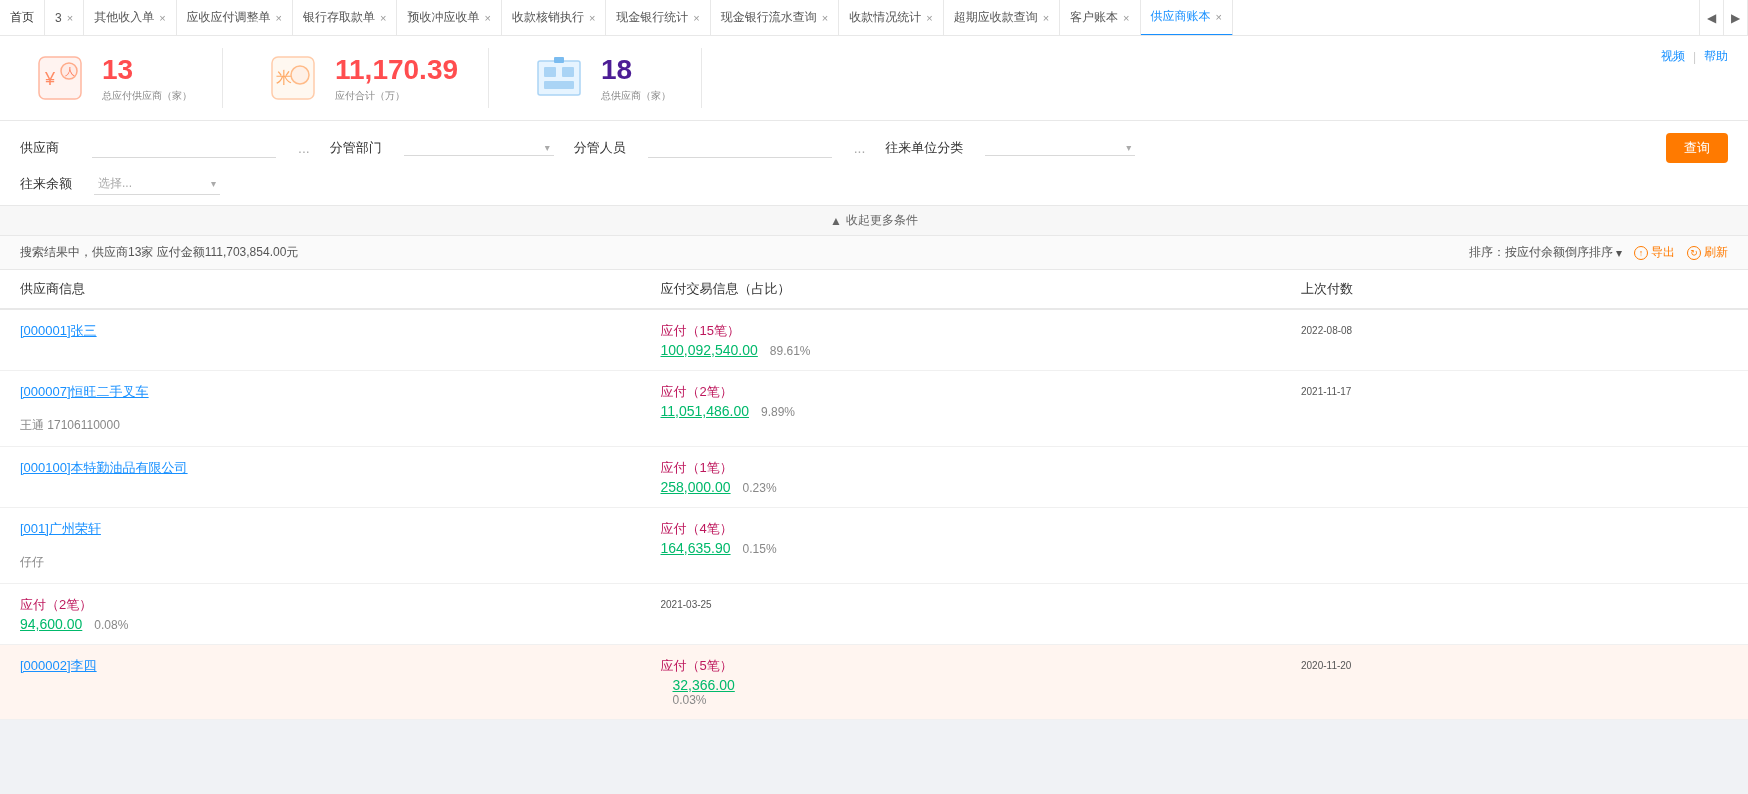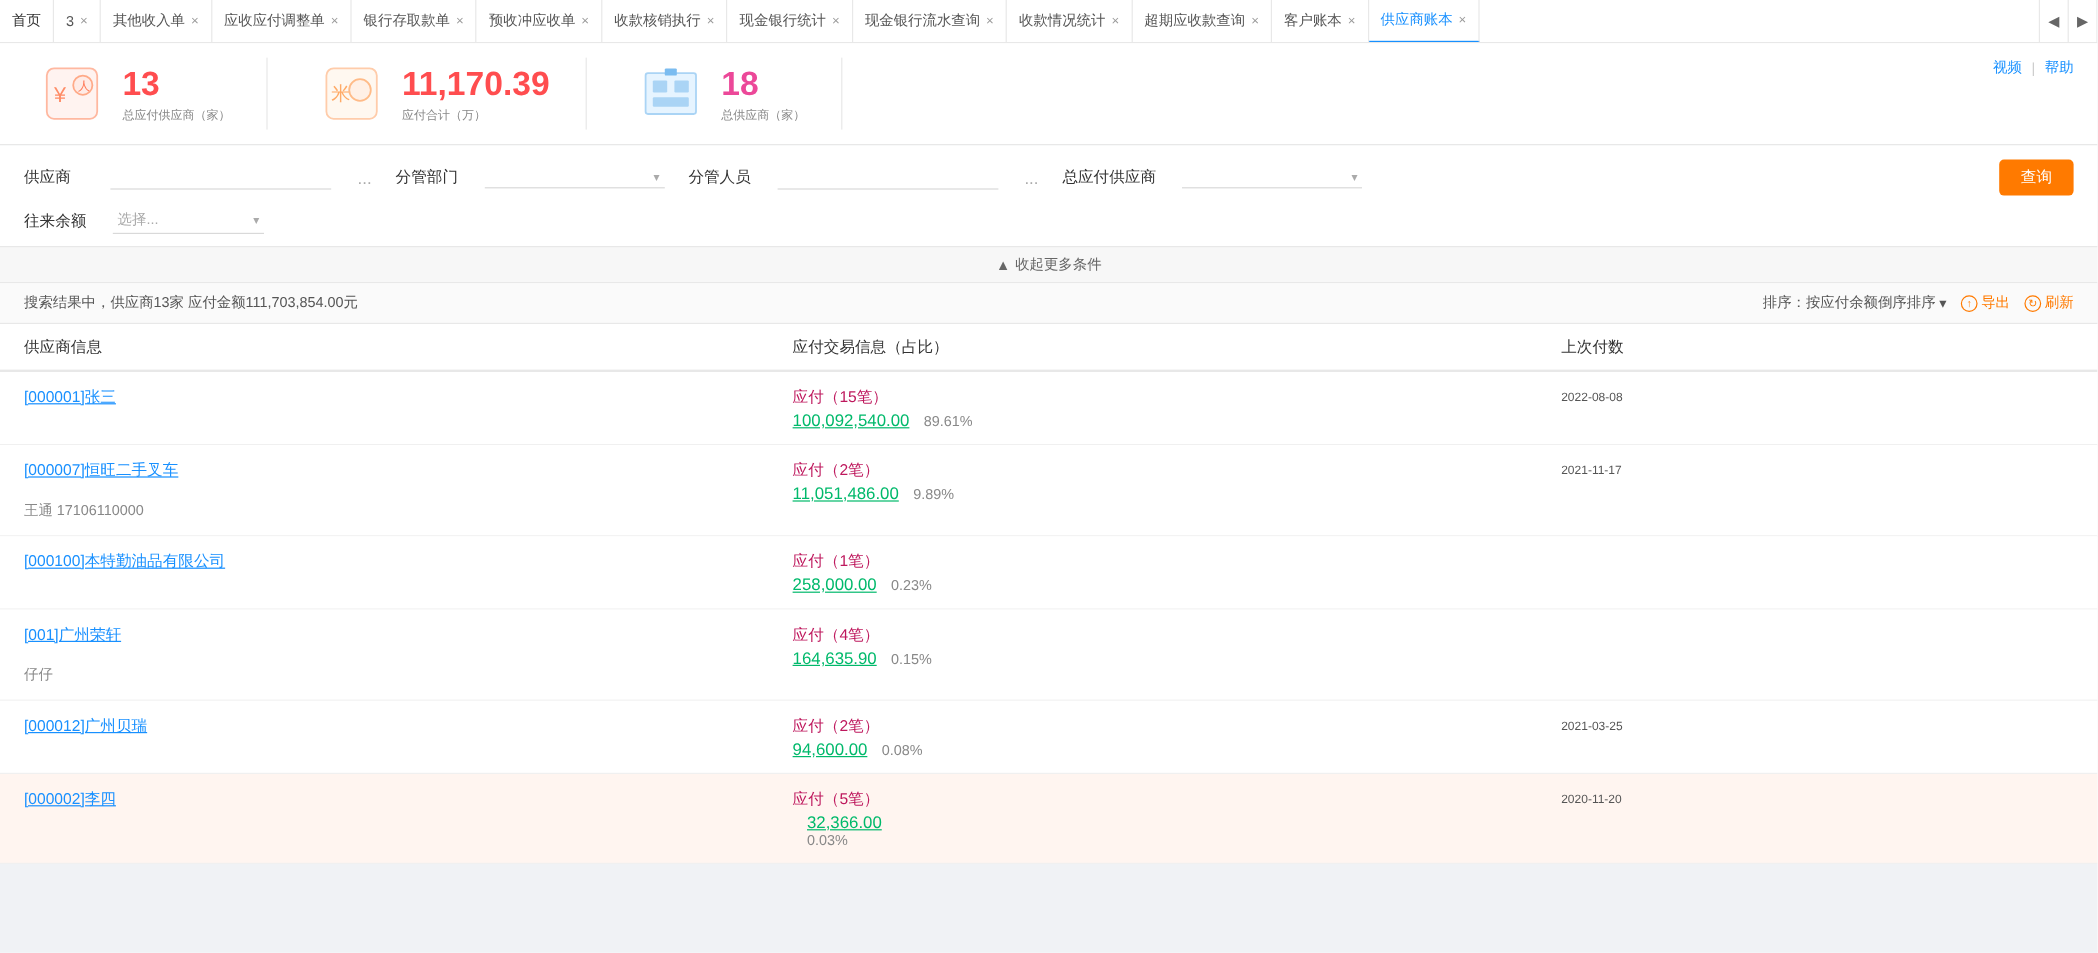--- a/index.html
+++ b/index.html
@@ -82,21 +82,21 @@
       font-size: 28px;
       font-weight: bold;
       color: #ff4d4f;
       line-height: 1.2;
     }
     .stat-content .stat-label {
       font-size: 10px;
       color: #888;
       margin-top: 2px;
     }
-    .stat-number.dark { color: #ec4899; }
+    .stat-number.dark { color: #4c1d95; }
     .top-right-links {
       position: absolute;
       right: 20px;
       top: 12px;
       font-size: 12px;
       color: #666;
       display: flex;
       align-items: center;
       gap: 8px;
     }
@@ -408,21 +408,21 @@
         <span></span>
         <span class="chevron">▾</span>
       </div>
     </div>
     <div class="filter-item">
       <span class="filter-label">分管人员</span>
       <input class="filter-input" type="text" style="">
       <span class="filter-dots">...</span>
     </div>
     <div class="filter-item" style="min-width:200px;">
-      <span class="filter-label">总应付供应商</span>
+      <span class="filter-label">往来单位分类</span>
       <div class="filter-select">
         <span></span>
         <span class="chevron">▾</span>
       </div>
     </div>
     <button class="search-btn">查询</button>
   </div>
   <div class="filter-row">
     <div class="filter-item">
       <span class="filter-label">往来余额</span>
@@ -520,24 +520,20 @@
         <span class="payable-amount">164,635.90</span>
         <span class="payable-percent">0.15%</span>
       </div>
     </div>
     <div>
       <span class="last-pay-date"></span>
     </div>
   </div>
       <div class="table-row">
     <div>
-      <div class="supplier-link">[000012]广州贝瑞</div>
-
-    </div>
-    <div>
       <div class="payable-count">应付（2笔）</div>
       <div style="display:flex;align-items:baseline;">
         <span class="payable-amount">94,600.00</span>
         <span class="payable-percent">0.08%</span>
       </div>
     </div>
     <div>
       <span class="last-pay-date">2021-03-25</span>
     </div>
   </div>

